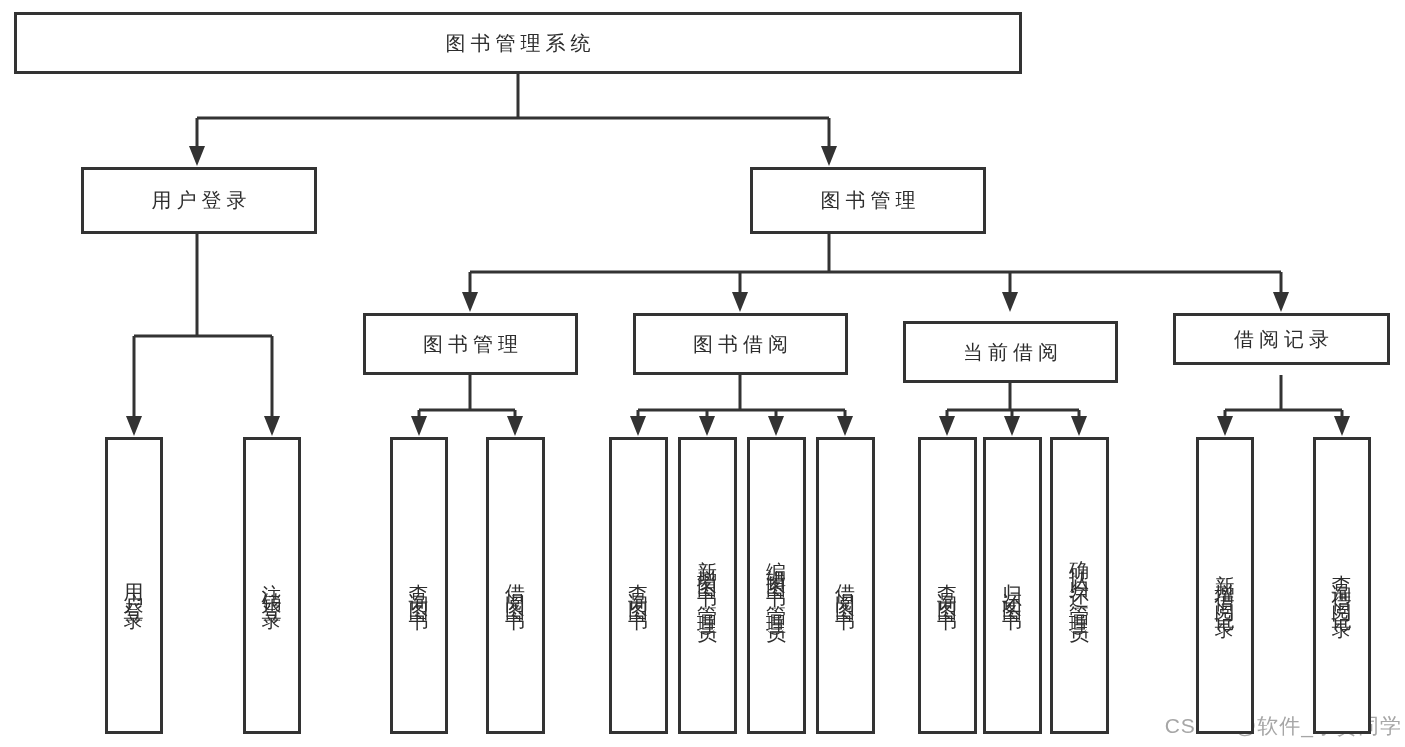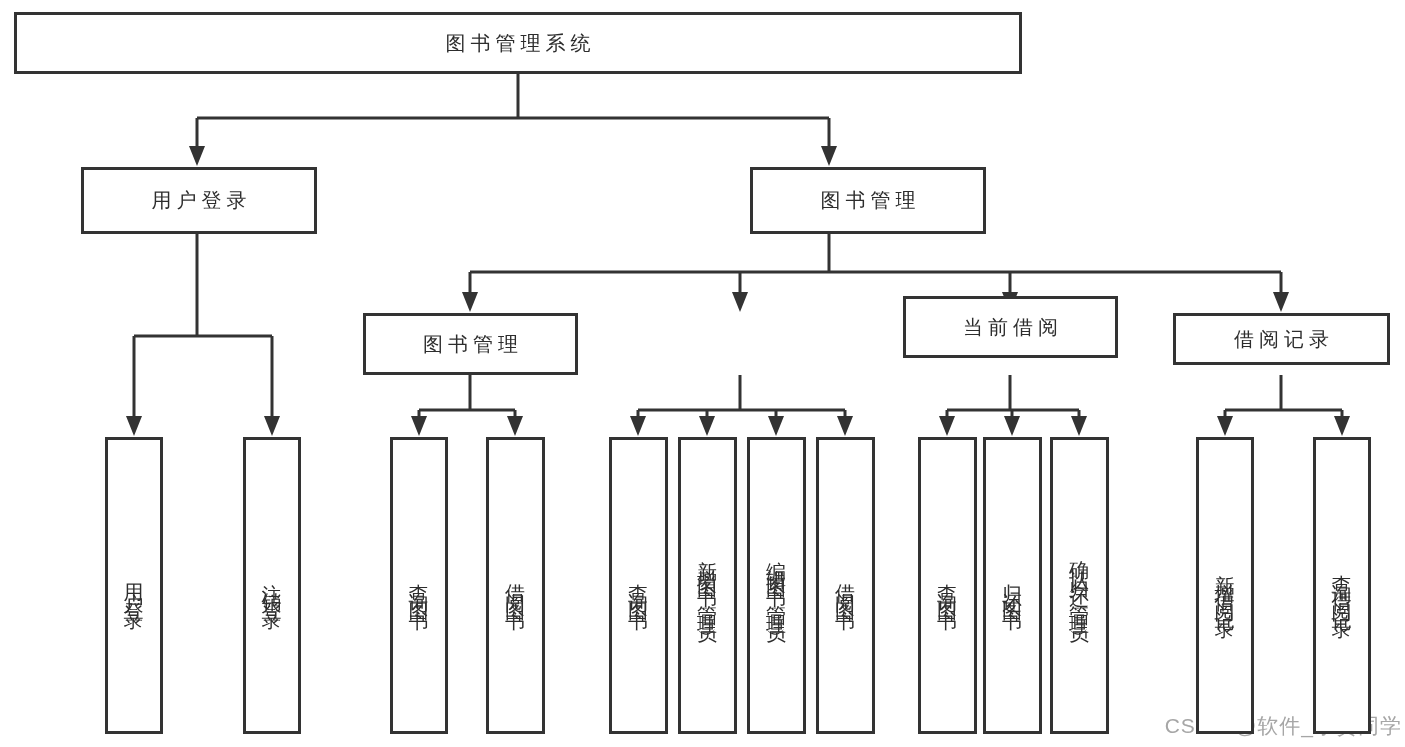--- a/index.html
+++ b/index.html
@@ -119,21 +119,24 @@
     </div>
     <div class="node" style="left: 81px; top: 167px; width: 236px; height: 67px;">
       <span>用户登录</span>
     </div>
     <div class="node" style="left: 750px; top: 167px; width: 236px; height: 67px;">
       <span>图书管理</span>
     </div>
     <div class="node" style="left: 363px; top: 313px; width: 215px; height: 62px;">
       <span>图书管理</span>
     </div>
-    <div class="node" style="left: 903px; top: 296px; width: 215px; height: 62px;">
+    <div class="node" style="left: 633px; top: 313px; width: 215px; height: 62px;">
+      <span>图书借阅</span>
+    </div>
+    <div class="node" style="left: 903px; top: 321px; width: 215px; height: 62px;">
       <span>当前借阅</span>
     </div>
     <div class="node" style="left: 1173px; top: 313px; width: 217px; height: 52px;">
       <span>借阅记录</span>
     </div>
     <div class="node vertical" style="left: 105px; top: 437px; width: 58px; height: 297px;">
       <span>用户登录</span>
     </div>
     <div class="node vertical" style="left: 243px; top: 437px; width: 58px; height: 297px;">
       <span>注销登录</span>

